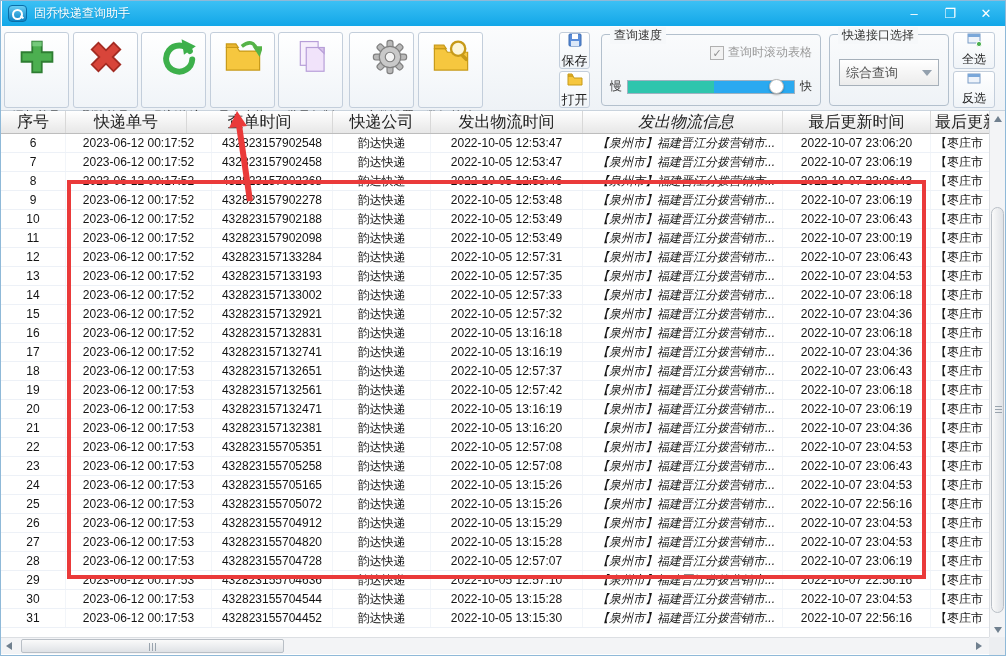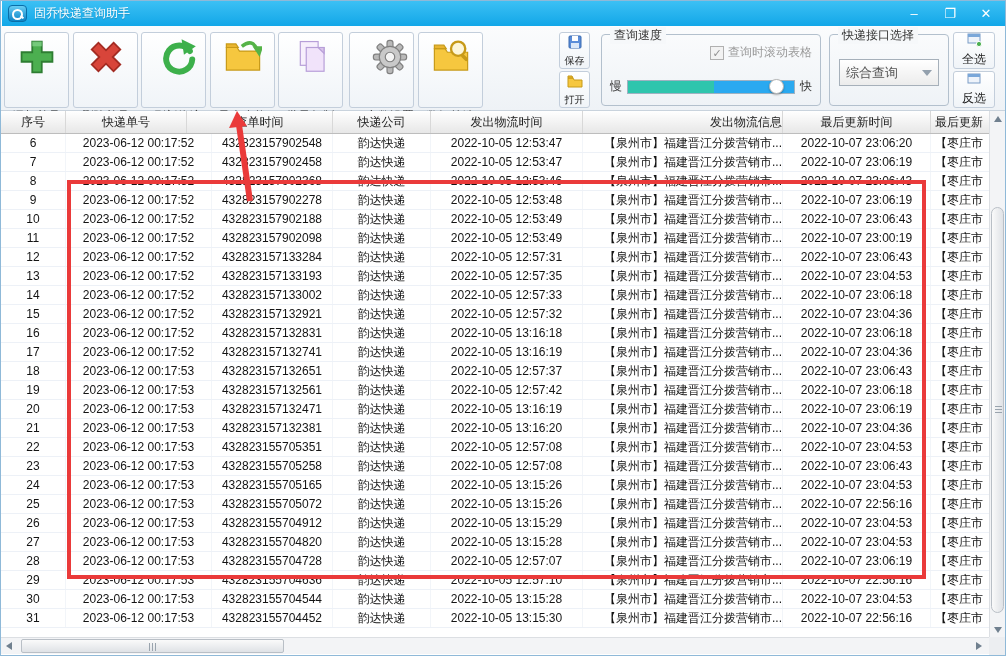--- a/index.html
+++ b/index.html
@@ -21,21 +21,21 @@
 
   
   .toolbar { position:absolute; left:0; top:25px; width:100%; height:85px;
     background:linear-gradient(#fbfcfd,#eef2f6); border-bottom:1px solid #c9d3dd; }
   .big-btn { position:absolute; top:6px; height:76px; width:65px;
     border:1px solid #c3cedb; border-radius:3px; background:linear-gradient(#ffffff,#f0f4f8);
     display:flex; flex-direction:column; align-items:center; justify-content:space-between; padding:5px 0 4px; }
   .big-btn .lbl { font-size:12px; color:#222; white-space:nowrap;margin-top:28px; }
   .small-btn { position:absolute; width:31px; height:37px; border:1px solid #c3cedb; border-radius:3px;
     background:linear-gradient(#ffffff,#f0f4f8); display:flex; flex-direction:column; align-items:center; justify-content:center; }
-  .small-btn .lbl { font-size:10px; color:#222; }
+  .small-btn .lbl { font-size:13px; color:#222; }
   .sel-btn { position:absolute; left:952px; width:42px; height:37px; border:1px solid #c3cedb; border-radius:3px;
     background:linear-gradient(#ffffff,#f0f4f8); display:flex; flex-direction:column; align-items:center; justify-content:center; }
   .sel-btn .lbl { font-size:12px; color:#222; }
 
   .groupbox { position:absolute; top:8px; height:72px; border:1px solid #b3c0cd; border-radius:4px; }
   .groupbox > .gb-title { position:absolute; top:-8px; left:8px; background:#f6f8fa; padding:0 4px; font-size:12px; color:#333; }
 
   .gb-speed { left:600px; width:220px; }
   .chk-row { position:absolute; right:8px; top:9px; display:flex; align-items:center; gap:4px; }
   .chk { width:14px; height:14px; border:1px solid #b0b0b0; background:#f2f2f2; font-size:11px; color:#8f8f8f;
@@ -51,26 +51,26 @@
   .gb-iface { left:828px; width:120px; }
   .combo { position:absolute; left:9px; right:9px; top:24px; height:27px; border:1px solid #a6b0ba;
     background:linear-gradient(#ffffff,#ececec); display:flex; align-items:center; padding:0 6px; }
   .combo .combo-val { font-size:13px; color:#555; }
   .combo .tri { margin-left:auto; width:0; height:0; border-left:5px solid transparent;
     border-right:5px solid transparent; border-top:6px solid #93a0ad; }
 
   
   .grid { position:absolute; left:0; top:110px; width:990px; height:527px; background:#fff; overflow:hidden; }
   .thead { display:flex; height:23px; background:linear-gradient(#ffffff,#e7e7e7); border-bottom:1px solid #bdbdbd; }
-  .th { font-size:12px; color:#222; line-height:22px; border-right:1px solid #d8d8d8; overflow:hidden; white-space:nowrap; }
+  .th { font-size:16px; color:#222; line-height:22px; border-right:1px solid #d8d8d8; overflow:hidden; white-space:nowrap; }
   .tr { display:flex; height:19px; border-bottom:1px solid #edf1f7; background:#fff; }
   .td { font-size:12px; color:#141414; line-height:18px; border-right:1px solid #f2f5f9; overflow:hidden; white-space:nowrap; }
   .c0{width:65px;text-align:center;} .c1{width:146px;text-align:center;} .c2{width:121px;text-align:center;}
   .c3{width:98px;text-align:center;} .c4{width:152px;text-align:center;}
-  .c5{width:200px;text-align:right;padding-left:7px;} .c6{width:148px;text-align:center;}
+  .c5{width:200px;text-align:center;padding-left:7px;font-style:italic;} .c6{width:148px;text-align:center;}
   .c7{width:60px;text-align:left;padding-left:4px;border-right:none;}
 
   
   .vscroll { position:absolute; right:0; top:110px; width:16px; height:527px; background:#f3f4f6; border-left:1px solid #dcdfe3; }
   .vscroll .arrow { position:absolute; left:0; width:15px; height:16px; display:flex; align-items:center; justify-content:center; }
   .tri-up { width:0; height:0; border-left:4px solid transparent; border-right:4px solid transparent; border-bottom:6px solid #70808f; }
   .tri-down { width:0; height:0; border-left:4px solid transparent; border-right:4px solid transparent; border-top:6px solid #70808f; }
   .tri-left { width:0; height:0; border-top:4px solid transparent; border-bottom:4px solid transparent; border-right:6px solid #70808f; }
   .tri-right { width:0; height:0; border-top:4px solid transparent; border-bottom:4px solid transparent; border-left:6px solid #70808f; }
   .vthumb { position:absolute; left:1px; width:13px; top:96px; height:406px; border:1px solid #b9bfc6;

